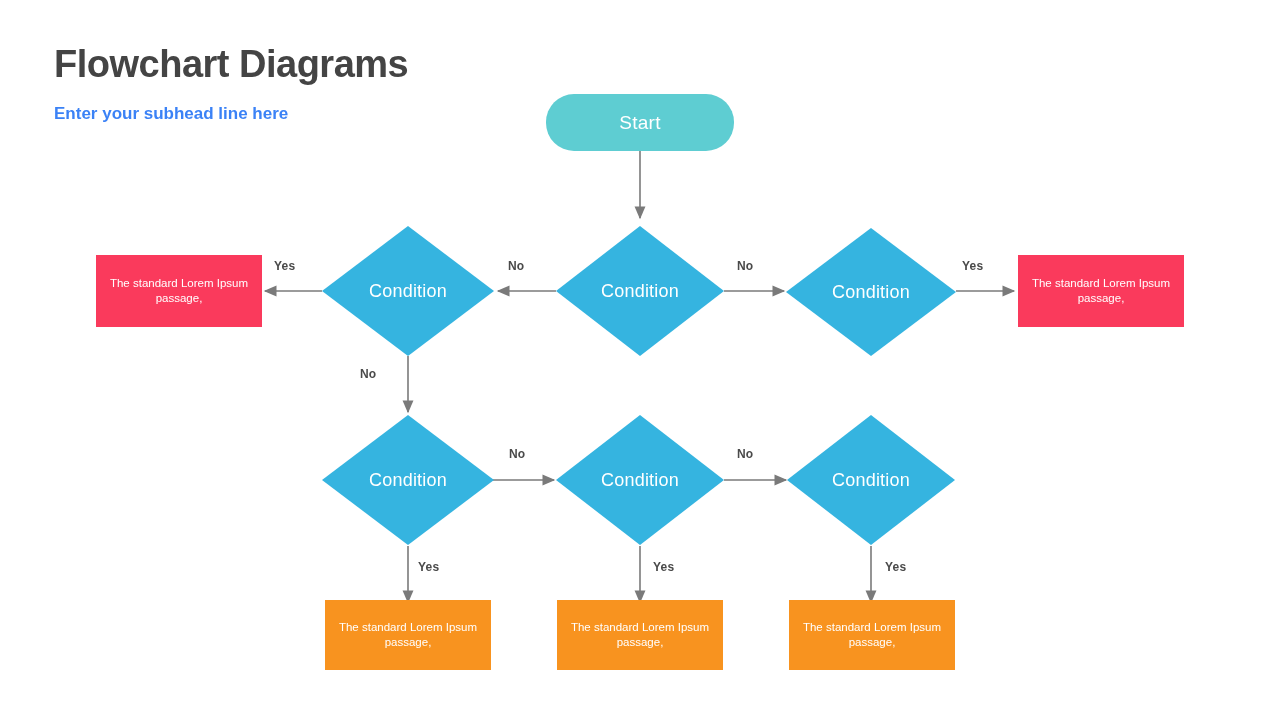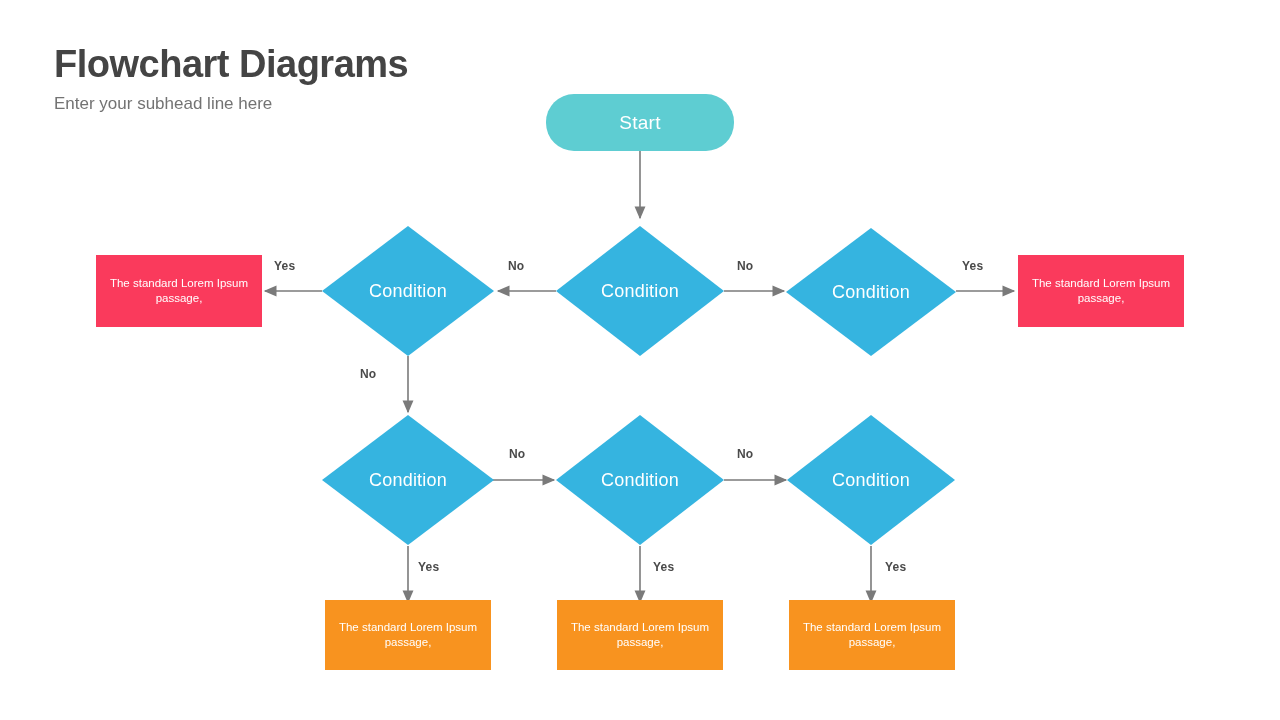--- a/index.html
+++ b/index.html
@@ -33,24 +33,24 @@
     font-size: 38px;
     font-weight: bold;
     color: #444444;
     letter-spacing: -0.5px;
     line-height: 44px;
     margin: 0;
     white-space: nowrap;
   }
   #page-subhead {
     font-size: 17px;
-    color: #737373;
-    font-weight: 400;
+    color: #3b82f6;
+    font-weight: 700;
     line-height: 22px;
-    margin-top: 7px;
+    margin-top: 17px;
     white-space: nowrap;
   }
 
   
   #diagram {
     position: absolute;
     left: 0;
     top: 0;
     width: 1280px;
     height: 720px;

